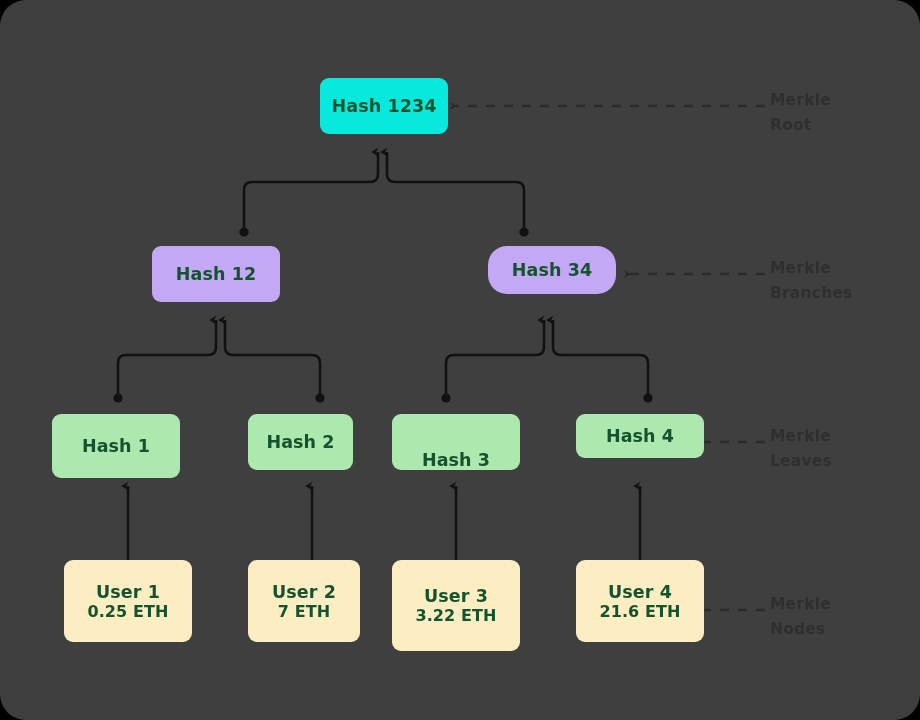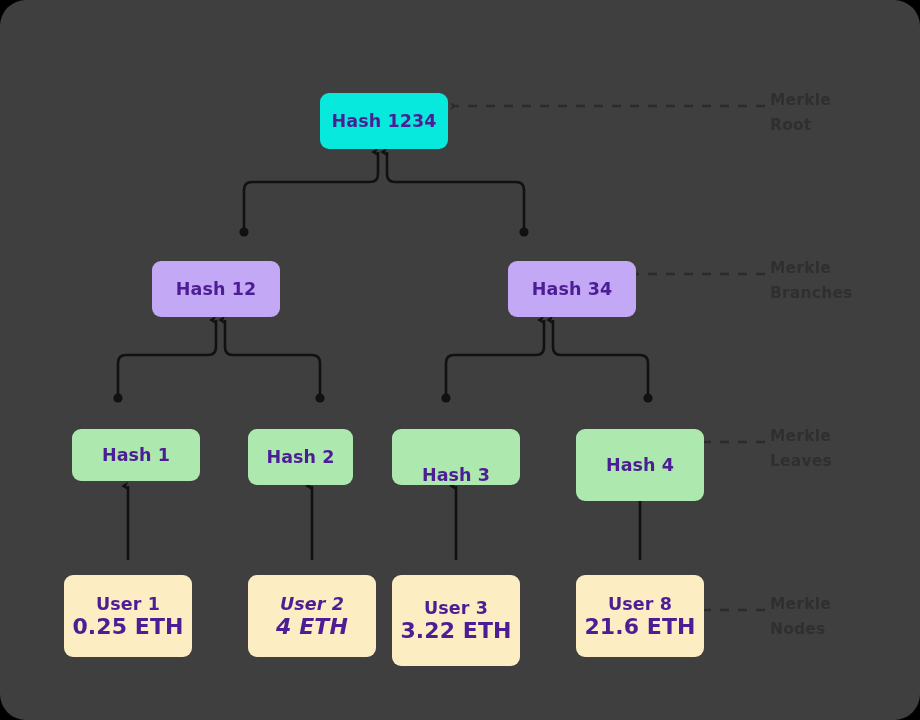--- a/index.html
+++ b/index.html
@@ -45,46 +45,45 @@
 
   
   .node {
     position: absolute;
     box-sizing: border-box;
     display: flex;
     flex-direction: column;
     align-items: center;
     justify-content: center;
     border-radius: 9px;
-    color: #4c1d95;
+    color: #14532d;
     font-weight: 700;
     letter-spacing: 0.1px;
     text-align: center;
     user-select: none;
-    margin-top: 15px;
   }
 
   .node.root {
     background: #08E9DD;
     font-size: 17.5px;
   }
   .node.branch {
     background: #C3A8F5;
     font-size: 17.5px;
   }
   .node.leaf {
     background: #ADE8AE;
     font-size: 17.5px;
   }
   .node.user {
     background: #FCEDC3;
     font-size: 17.5px;
   }
   .node .line2 {
-    font-size: 22px;
+    font-size: 16px;
     font-weight: 700;
   }
 
   
   .caption {
     position: absolute;
     color: #2F2F2F;
     font-size: 15.5px;
     font-weight: 700;
     line-height: 25px;
@@ -142,51 +141,51 @@
     </g>
   </svg>
 
   <div class="node root" style="left:320px; top:78px; width:128px; height:56px;">
     <span>Hash 1234</span>
   </div>
 
   <div class="node branch" style="left:152px; top:246px; width:128px; height:56px;">
     <span>Hash 12</span>
   </div>
-  <div class="node branch" style="left:508px; top:246px; width:128px; height:56px;">
+  <div class="node branch" style="left:488px; top:246px; width:128px; height:48px;border-radius:19px;">
     <span>Hash 34</span>
   </div>
 
-  <div class="node leaf" style="left:72px; top:414px; width:128px; height:52px;">
+  <div class="node leaf" style="left:52px; top:414px; width:128px; height:64px;">
     <span>Hash 1</span>
   </div>
   <div class="node leaf" style="left:248px; top:414px; width:105px; height:56px;">
     <span>Hash 2</span>
   </div>
   <div class="node leaf" style="left:392px; top:414px; width:128px; height:56px;justify-content:flex-end;">
     <span>Hash 3</span>
   </div>
-  <div class="node leaf" style="left:576px; top:414px; width:128px; height:72px;">
+  <div class="node leaf" style="left:576px; top:414px; width:128px; height:44px;">
     <span>Hash 4</span>
   </div>
 
   <div class="node user" style="left:64px; top:560px; width:128px; height:82px;">
     <span>User 1</span>
     <span class="line2">0.25 ETH</span>
   </div>
-  <div class="node user" style="left:248px; top:560px; width:128px; height:82px;font-style:italic;">
+  <div class="node user" style="left:248px; top:560px; width:112px; height:82px;">
     <span>User 2</span>
-    <span class="line2">4 ETH</span>
+    <span class="line2">7 ETH</span>
   </div>
   <div class="node user" style="left:392px; top:560px; width:128px; height:91px;">
     <span>User 3</span>
     <span class="line2">3.22 ETH</span>
   </div>
   <div class="node user" style="left:576px; top:560px; width:128px; height:82px;">
-    <span>User 8</span>
+    <span>User 4</span>
     <span class="line2">21.6 ETH</span>
   </div>
 
   <div class="caption" style="left:770px; top:88px;">
     <div>Merkle</div>
     <div>Root</div>
   </div>
   <div class="caption" style="left:770px; top:256px;">
     <div>Merkle</div>
     <div>Branches</div>

